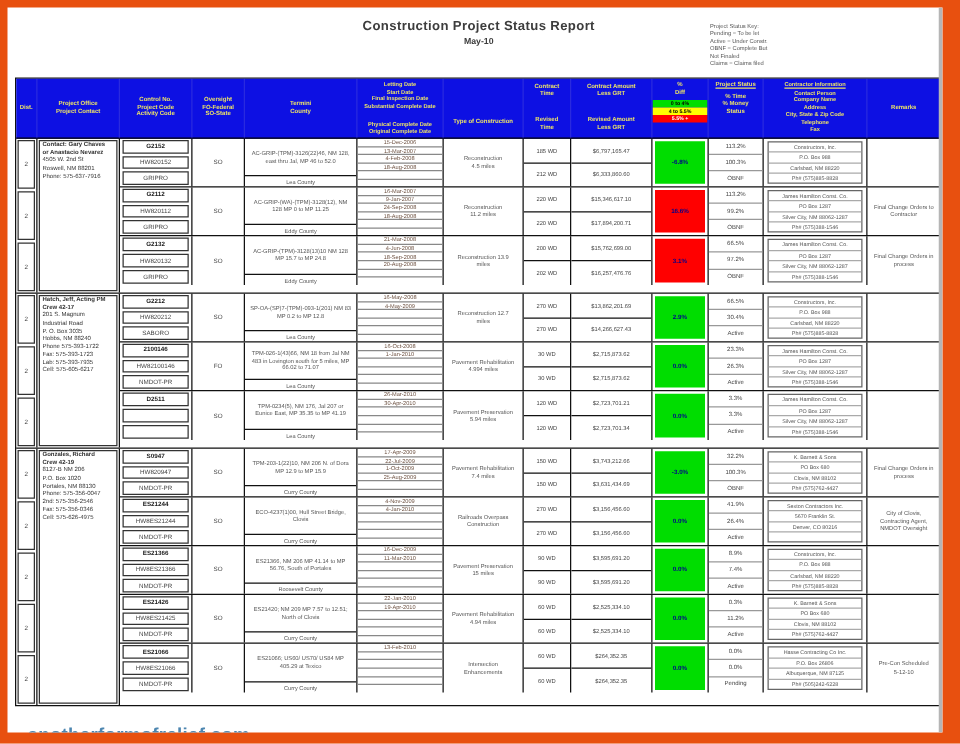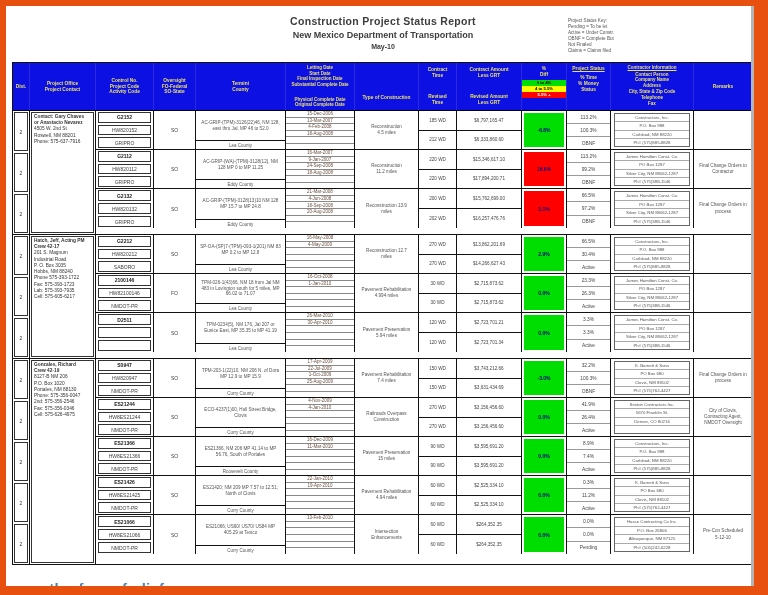--- a/index.html
+++ b/index.html
@@ -95,21 +95,20 @@
   .footer-text{margin-left:10px;font-size:15px;font-weight:bold;color:#4d86b0;letter-spacing:.2px;}
 </style>
 </head>
 <body>
 
 <div class="page">
   <div class="sheet">
 
     <div class="title-area">
       <div class="t1">Construction Project Status Report</div>
-      <div class="t2">New Mexico Department of Transportation</div>
       <div class="t3">May-10</div>
       <div class="key-block">Project Status Key:
 Pending = To be let
 Active = Under Constr.
 OBNF = Complete But
 Not Finaled
 Claims = Claims filed</div>
     </div>
 
     <div class="tbl">

